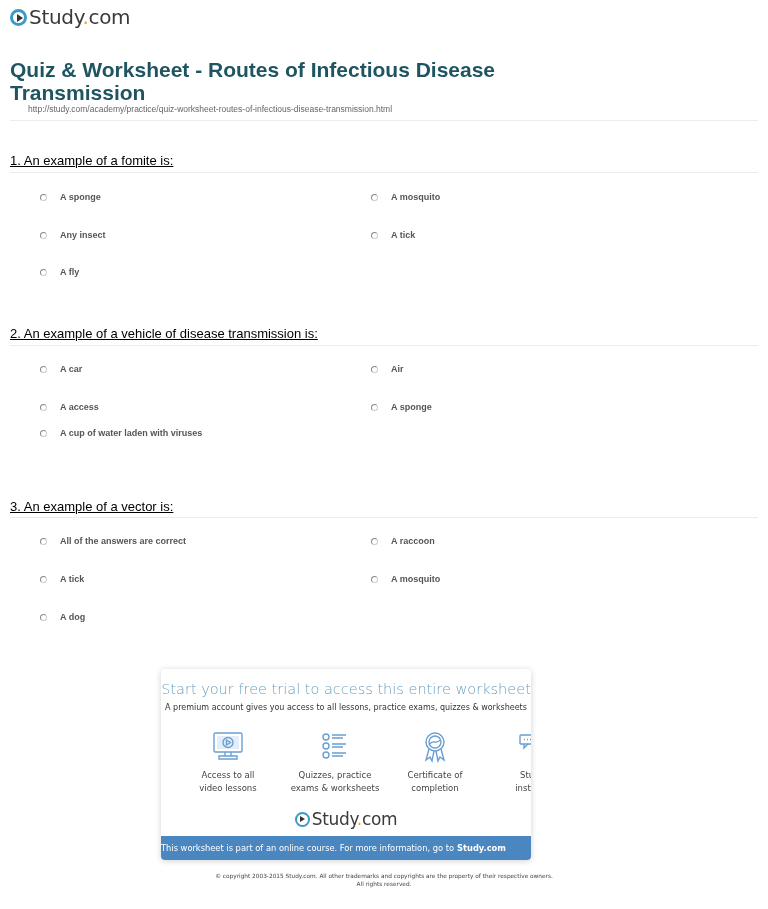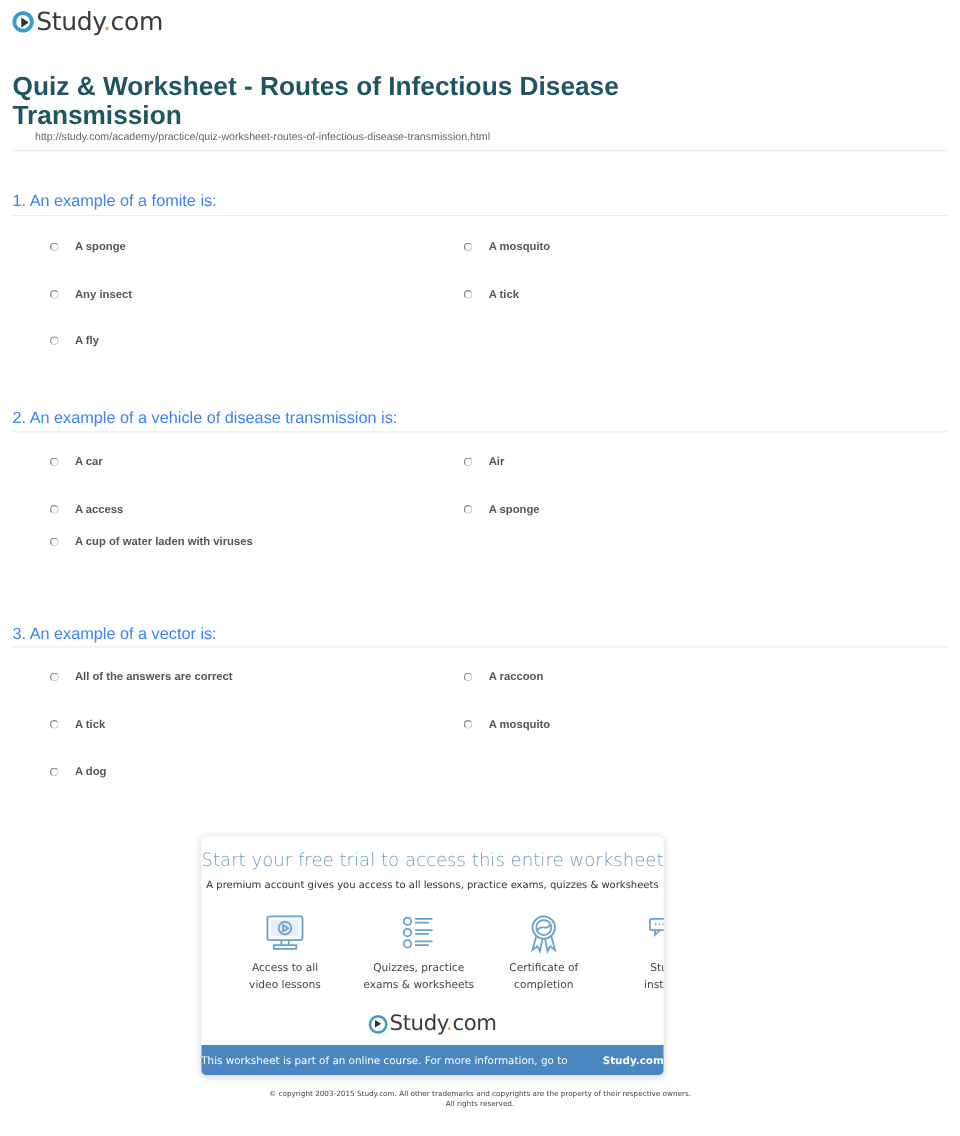--- a/index.html
+++ b/index.html
@@ -11,40 +11,40 @@
     .logo-mark::after { content: ""; position: absolute; left: 4px; top: 2px; width: 0; height: 0;
       border-top: 4px solid transparent; border-bottom: 4px solid transparent; border-left: 6px solid #333; }
     .logo-text { font-family: "DejaVu Sans", sans-serif; font-size: 20px; color: #3a3a3a; letter-spacing: -0.3px; }
     .logo-text .dot { color: #f4a01c; }
 
     .title { position: absolute; left: 10px; top: 58px; width: 560px; font-size: 21px; line-height: 23px;
       font-weight: bold; color: #1f5560; }
     .url { position: absolute; left: 10px; top: 104px; font-size: 8.5px; color: #666; padding-left: 18px; }
     .hr { position: absolute; left: 10px; right: 10px; height: 1px; background: #ececec; }
 
-    .question { position: absolute; left: 10px; font-size: 13px; color: #3b82f6; }
+    .question { position: absolute; left: 10px; font-size: 13px; color: #000000; text-decoration: underline; }
     .option { position: absolute; display: flex; align-items: center; font-size: 9px; font-weight: bold; color: #555; }
     .radio { width: 7px; height: 7px; border-radius: 50%; border: 1.5px solid #888; border-right-color: #ccc;
       border-bottom-color: #ccc; margin-right: 13px; background: #fff; }
 
     .promo { position: absolute; left: 161px; top: 669px; width: 370px; height: 191px; background: #fff;
       border-radius: 4px; box-shadow: 0 1px 6px rgba(0,0,0,0.18); overflow: hidden; }
     .promo-title { position: absolute; left: 0; right: 0; top: 12px; text-align: center; font-family: "DejaVu Sans", sans-serif;
       font-size: 14.5px; color: #6a9fbf; font-weight: 300; }
     .promo-sub { position: absolute; left: 0; right: 0; top: 34px; text-align: center; font-family: "DejaVu Sans", sans-serif;
       font-size: 8px; color: #333; }
     .feature { position: absolute; top: 62px; width: 110px; text-align: center; }
     .feature svg { display: block; margin: 0 auto; }
     .feature-label { font-family: "DejaVu Sans", sans-serif; font-size: 8.5px; line-height: 13px; color: #444; margin-top: 6px; }
     .promo-logo { position: absolute; left: 0; right: 0; top: 140px; display: flex; justify-content: center; align-items: center; }
     .promo-logo .logo-mark { width: 15px; height: 15px; border-width: 2.5px; }
     .promo-logo .logo-mark::after { left: 3px; top: 2px; border-top-width: 3.5px; border-bottom-width: 3.5px; border-left-width: 5px; }
     .promo-logo .logo-text { font-size: 17px; }
     .promo-bar { position: absolute; left: 0; right: 0; bottom: 0; height: 24px; background: #4a86c0; color: #fff;
-      font-family: "DejaVu Sans", sans-serif; font-size: 8.3px; display: flex; align-items: center; justify-content: space-between; }
+      font-family: "DejaVu Sans", sans-serif; font-size: 8.3px; display: flex; align-items: center; justify-content: flex-start; }
     .promo-bar b { margin-left: 3px; }
 
     .copyright { position: absolute; left: 0; right: 0; top: 872px; text-align: center; font-family: "DejaVu Sans", sans-serif;
       font-size: 5.8px; line-height: 8px; color: #444; }
   </style>
 </head>
 <body>
 
 <div class="logo">
   <span class="logo-mark"></span>

